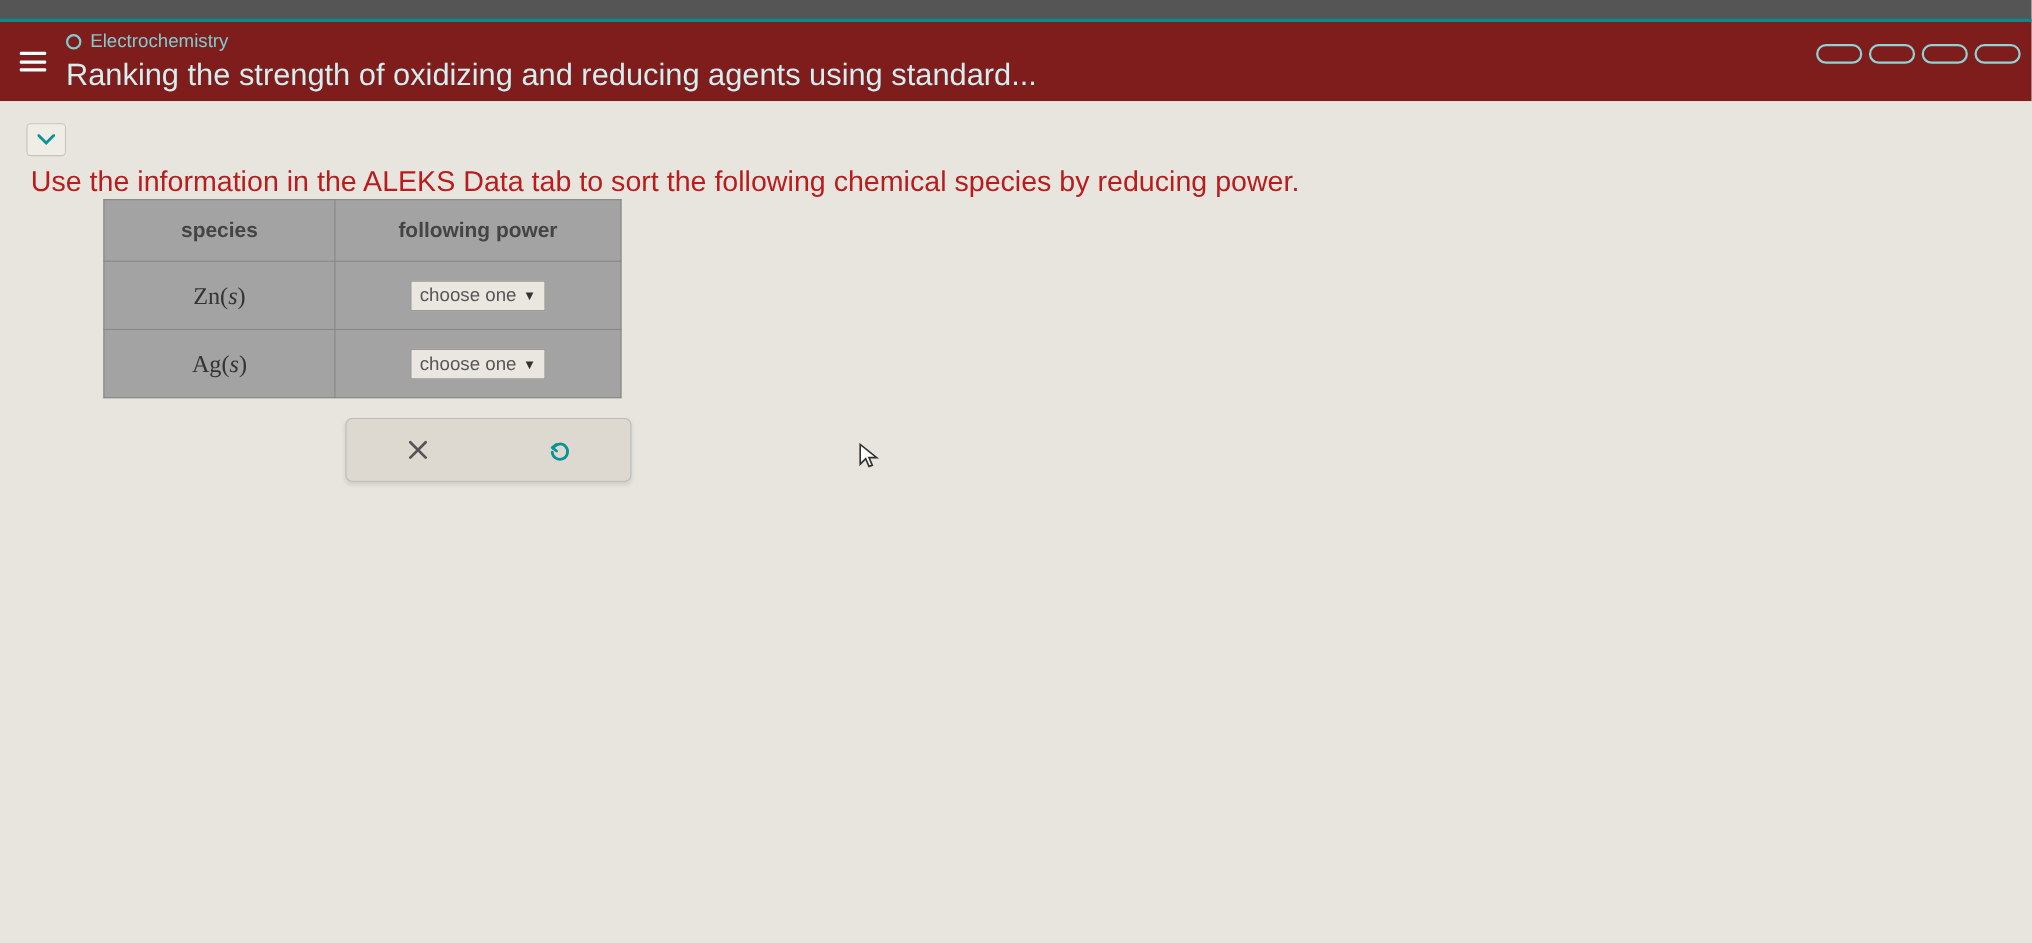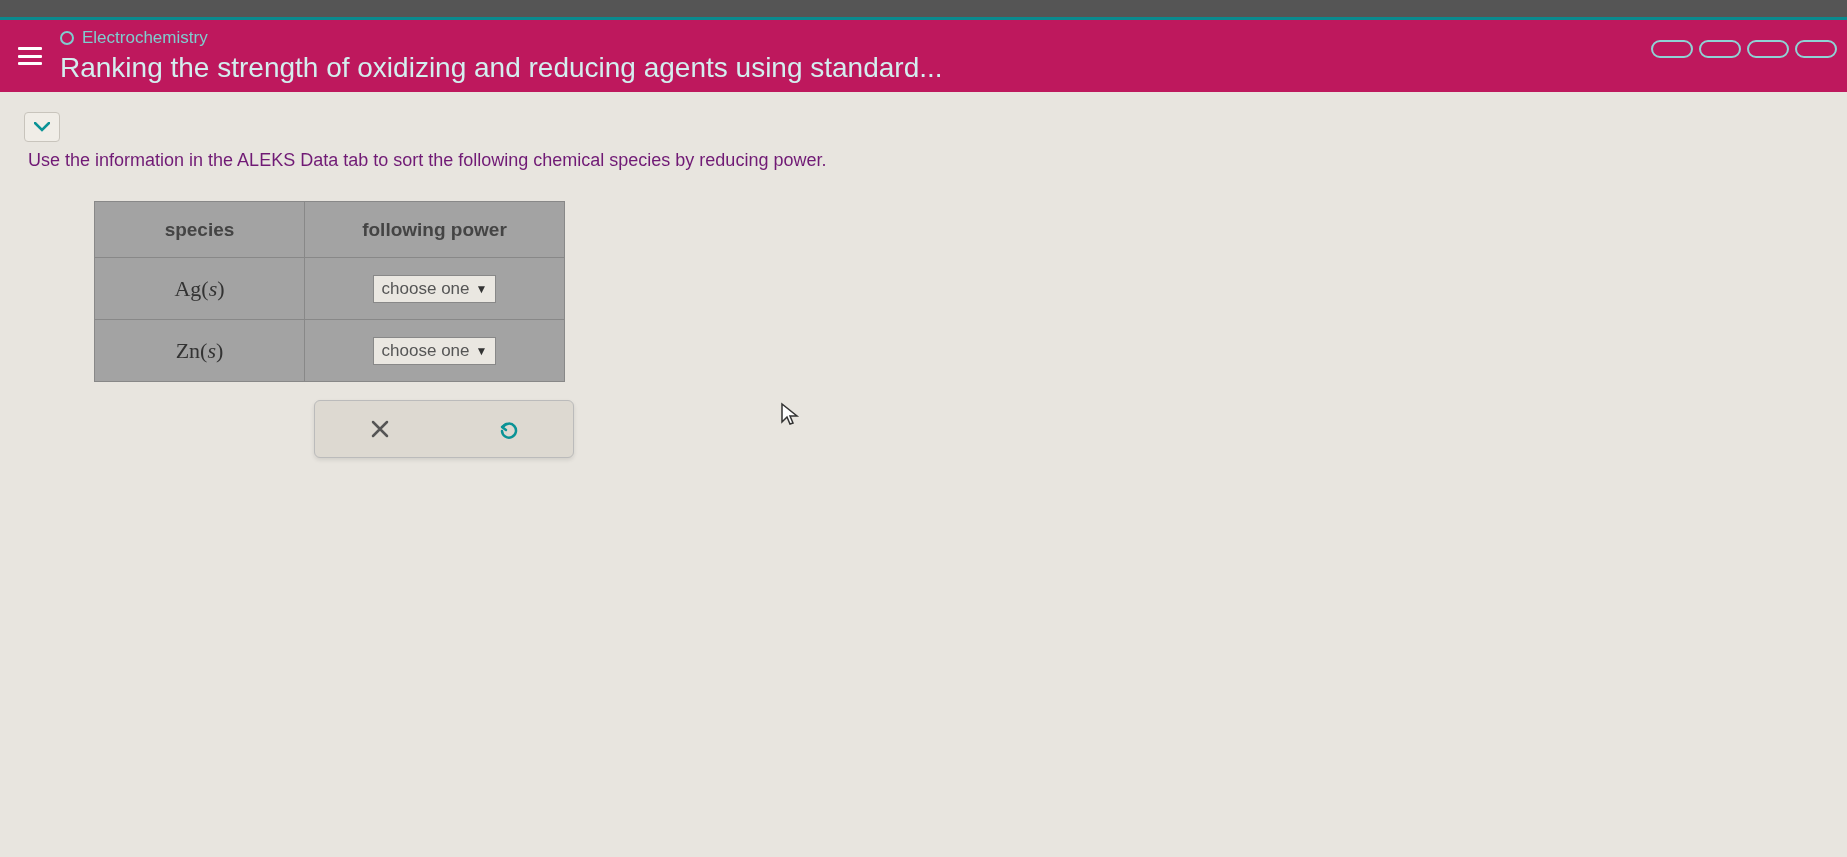--- a/index.html
+++ b/index.html
@@ -13,21 +13,21 @@
       width: 1847px;
       height: 857px;
       overflow: hidden;
     }
     .top-bar {
       background: #555;
       height: 20px;
       border-bottom: 3px solid #0a8a8e;
     }
     .header {
-      background: #be185d;
+      background: #7f1d1d;
       color: #fff;
       padding: 8px 0;
       display: flex;
       align-items: center;
       position: relative;
     }
     .hamburger {
       width: 60px;
       display: flex;
       align-items: center;
@@ -98,23 +98,22 @@
       border-radius: 4px;
       display: flex;
       align-items: center;
       justify-content: center;
       color: #0a9396;
       font-size: 20px;
       cursor: pointer;
       margin-bottom: 8px;
     }
     .instruction {
-      font-size: 18px;
-      color: #701a75;
-      margin-bottom: 30px;
+      font-size: 26px;
+      color: #b91c1c;
       padding-left: 4px;
     }
     .table-container {
       margin-left: 70px;
     }
     table {
       border-collapse: collapse;
       background: #a3a3a3;
     }
     th, td {
@@ -238,32 +237,32 @@
     <table>
       <thead>
         <tr>
           <th class="col-species">species</th>
           <th class="col-power">following power</th>
         </tr>
       </thead>
       <tbody>
         <tr>
           <td class="species-cell">
-            <span>Ag</span>(<span class="state">s</span>)
+            <span>Zn</span>(<span class="state">s</span>)
           </td>
           <td>
             <div class="select-box">
               <span>choose one</span>
               <span class="chev">▼</span>
             </div>
           </td>
         </tr>
         <tr>
           <td class="species-cell">
-            <span>Zn</span>(<span class="state">s</span>)
+            <span>Ag</span>(<span class="state">s</span>)
           </td>
           <td>
             <div class="select-box">
               <span>choose one</span>
               <span class="chev">▼</span>
             </div>
           </td>
         </tr>
       </tbody>
     </table>

